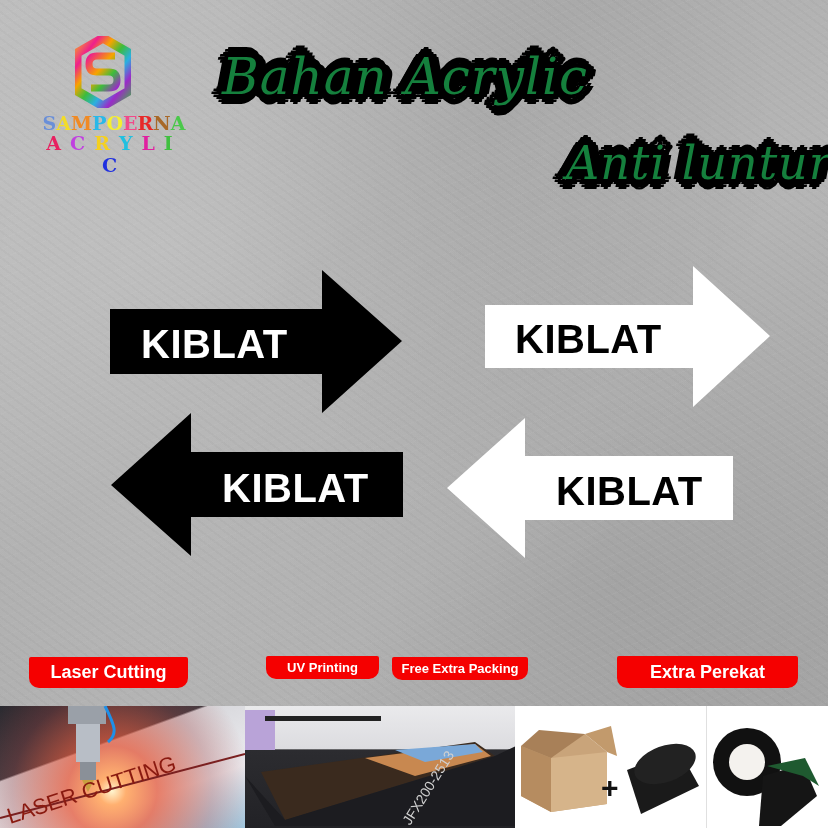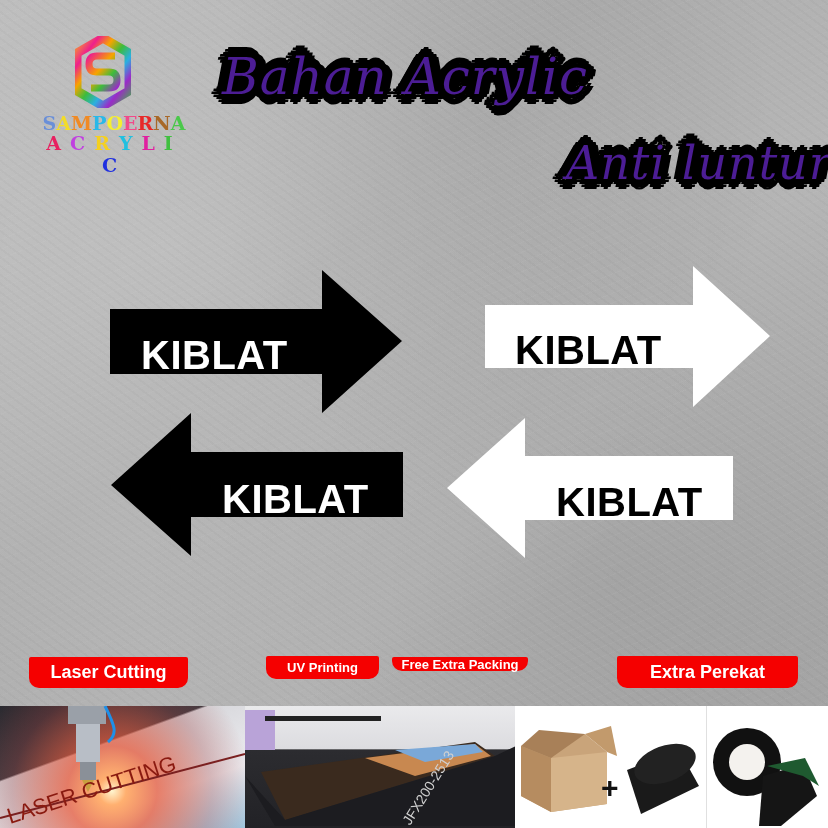--- a/index.html
+++ b/index.html
@@ -19,38 +19,38 @@
   
   .logo { position:absolute; left:38px; top:34px; width:152px; height:122px; }
   .logo-mark { position:absolute; left:37px; top:2px; width:56px; height:72px; }
   .logo-line { position:absolute; left:0; width:152px; text-align:center;
     font-family:"DejaVu Serif", serif; font-weight:bold; letter-spacing:1px; }
   .logo-line1 { top:78px; font-size:19px; letter-spacing:0px; }
   .logo-line2 { top:98px; font-size:19px; letter-spacing:9px; }
   .logo-line span { display:inline-block; }
 
   
-  .script { position:absolute; color:#4c1d95; font-family:"DejaVu Serif", serif;
+  .script { position:absolute; color:#15803d; font-family:"DejaVu Serif", serif;
     font-style:italic; font-weight:normal;
     text-shadow:
       0 0 2px #000, 3px 0 0 #000, -3px 0 0 #000, 0 3px 0 #000, 0 -3px 0 #000,
       5px 5px 0 #000, -5px -5px 0 #000, 5px -5px 0 #000, -5px 5px 0 #000,
       7px 0 0 #000, -7px 0 0 #000, 0 7px 0 #000, 0 -7px 0 #000,
       8px 3px 0 #000, -8px 3px 0 #000, 3px 8px 0 #000, -3px 8px 0 #000,
       8px -3px 0 #000, -8px -3px 0 #000, 3px -8px 0 #000, -3px -8px 0 #000,
       10px 0 0 #000, -10px 0 0 #000, 0 10px 0 #000, 0 -10px 0 #000;
     letter-spacing:1px; white-space:nowrap; }
   .title1 { left:222px; top:48px; font-size:50px; }
   .title2 { left:566px; top:136px; font-size:46px; }
 
   
   .arrow { position:absolute; }
   .arrow svg { position:absolute; left:0; top:0; overflow:visible; }
   .arrow-label { position:absolute; font-weight:bold; font-size:40px; letter-spacing:0.5px;
-    font-family:"Liberation Sans", sans-serif; white-space:nowrap; line-height:1;margin-top:11px; }
+    font-family:"Liberation Sans", sans-serif; white-space:nowrap; line-height:1; }
 
   
   .badge { position:absolute; background:#f50000; color:#fff; font-weight:bold;
     display:flex; align-items:center; justify-content:center; white-space:nowrap;
     border-radius:2px 2px 10px 10px; font-family:"Liberation Sans", sans-serif; }
 
   
   .photos { position:absolute; left:0; top:706px; width:828px; height:122px; display:flex; }
   .photo { position:relative; height:122px; overflow:hidden; }
   .p1 { width:245px; background:
@@ -121,21 +121,21 @@
 
 <div class="arrow" style="left:447px; top:418px; width:286px; height:140px;">
   <svg width="286" height="140">
     <polygon points="0,70 78,0 78,38 286,38 286,102 78,102 78,140" fill="#fff"></polygon>
   </svg>
   <div class="arrow-label" style="left:109px; top:53px; color:#000;">KIBLAT</div>
 </div>
 
 <div class="badge" style="left:29px; top:657px; width:159px; height:31px; font-size:18px;">Laser Cutting</div>
 <div class="badge" style="left:266px; top:656px; width:113px; height:23px; font-size:13px;">UV Printing</div>
-<div class="badge" style="left:392px; top:657px; width:136px; height:14px; font-size:13px;">Free Extra Packing</div>
+<div class="badge" style="left:392px; top:657px; width:136px; height:23px; font-size:13px;">Free Extra Packing</div>
 <div class="badge" style="left:617px; top:656px; width:181px; height:32px; font-size:18px;">Extra Perekat</div>
 
 <div class="photos">
   <div class="photo p1">
     <svg width="245" height="122" style="position:absolute;left:0;top:0">
       <rect x="68" y="0" width="38" height="18" fill="#9aa0a8"></rect>
       <rect x="76" y="18" width="24" height="38" fill="#b8bec6"></rect>
       <rect x="80" y="56" width="16" height="18" fill="#8a9098"></rect>
       <polygon points="82,74 94,74 88,86" fill="#c8a040"></polygon>
       <path d="M105,0 C115,20 118,28 108,36" stroke="#1e90e8" stroke-width="3" fill="none"></path>

